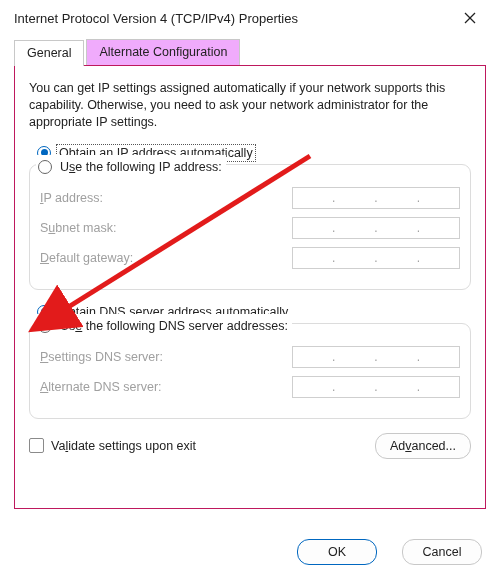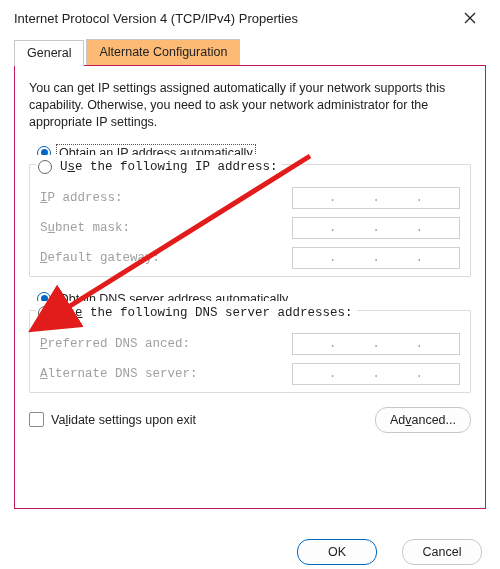--- a/index.html
+++ b/index.html
@@ -54,21 +54,21 @@
   .tab {
     padding: 5px 12px 6px 12px;
     border: 1px solid #c8c8c8;
     border-bottom: none;
     background: #fff;
     margin-right: 2px;
     position: relative;
     font-size: 12.5px;
   }
   .tab.inactive {
-    background: #fdba74;
+    background: #f0abfc;
     border-bottom: 1px solid #c8c8c8;
     top: 0;
     text-align: center;
   }
   .tab.active {
     background: #fff;
     z-index: 3;
   }
   .tabpanel {
     border: 1px solid #be185d;
@@ -114,26 +114,25 @@
   }
   .radio-row .lbl.focused {
     outline: 1px dotted #555;
     outline-offset: 0;
   }
   .radio-row .lbl u {
     text-decoration: underline;
   }
   .group {
     border: 1px solid #dcdcdc;
-    border-radius: 1px;
+    border-radius: 9px;
     margin-top: -1px;
     margin-bottom: 14px;
-    padding-bottom: 3px;
+    padding-bottom: 16px;
     padding-top: 2px;
-    font-family: Liberation Mono, monospace;
   }
   .group-legend {
     position: relative;
     top: -12px;
     background: #fff;
     display: inline-flex;
     align-items: center;
     padding: 0 2px;
     margin-left: 6px;
   }
@@ -284,21 +283,21 @@
 
       <div class="group">
         <div class="group-legend">
           <div class="radio-row">
             <span class="radio"></span>
             <span class="lbl"><span>Us</span><u>e</u><span> the following DNS server addresses:</span></span>
           </div>
         </div>
         <div class="group-body">
           <div class="fieldrow">
-            <span class="flabel"><u>P</u><span>referred DNS anced:</span></span>
+            <span class="flabel"><u>P</u><span>settings DNS server:</span></span>
             <div class="ipbox">
                 <span>.</span>
                 <span>.</span>
                 <span>.</span>
               </div>
           </div>
           <div class="fieldrow">
             <span class="flabel"><u>A</u><span>lternate DNS server:</span></span>
             <div class="ipbox">
                 <span>.</span>

